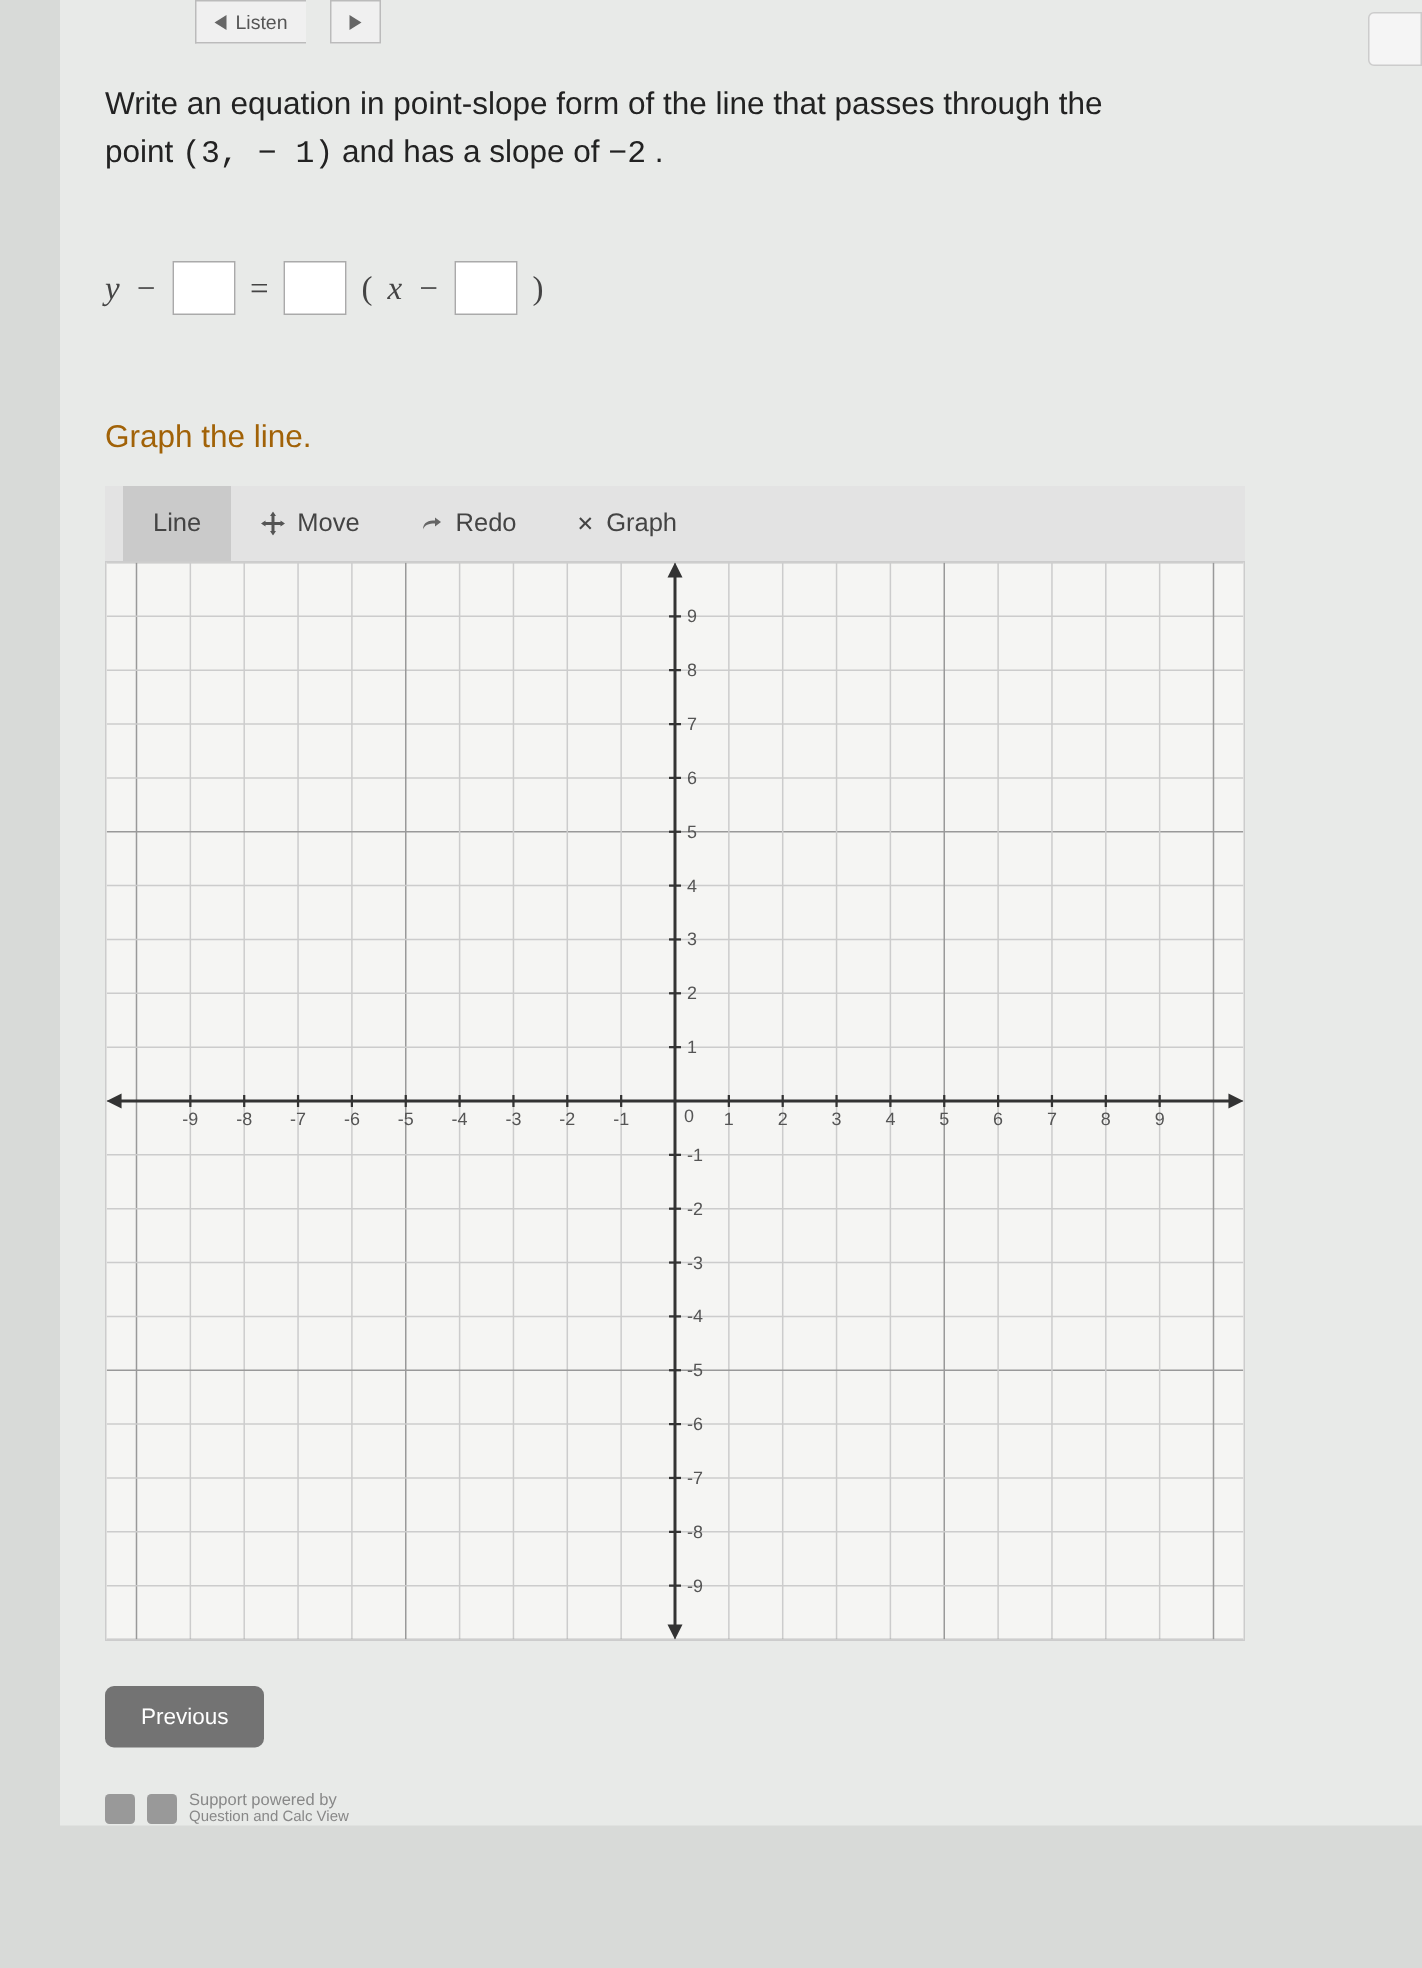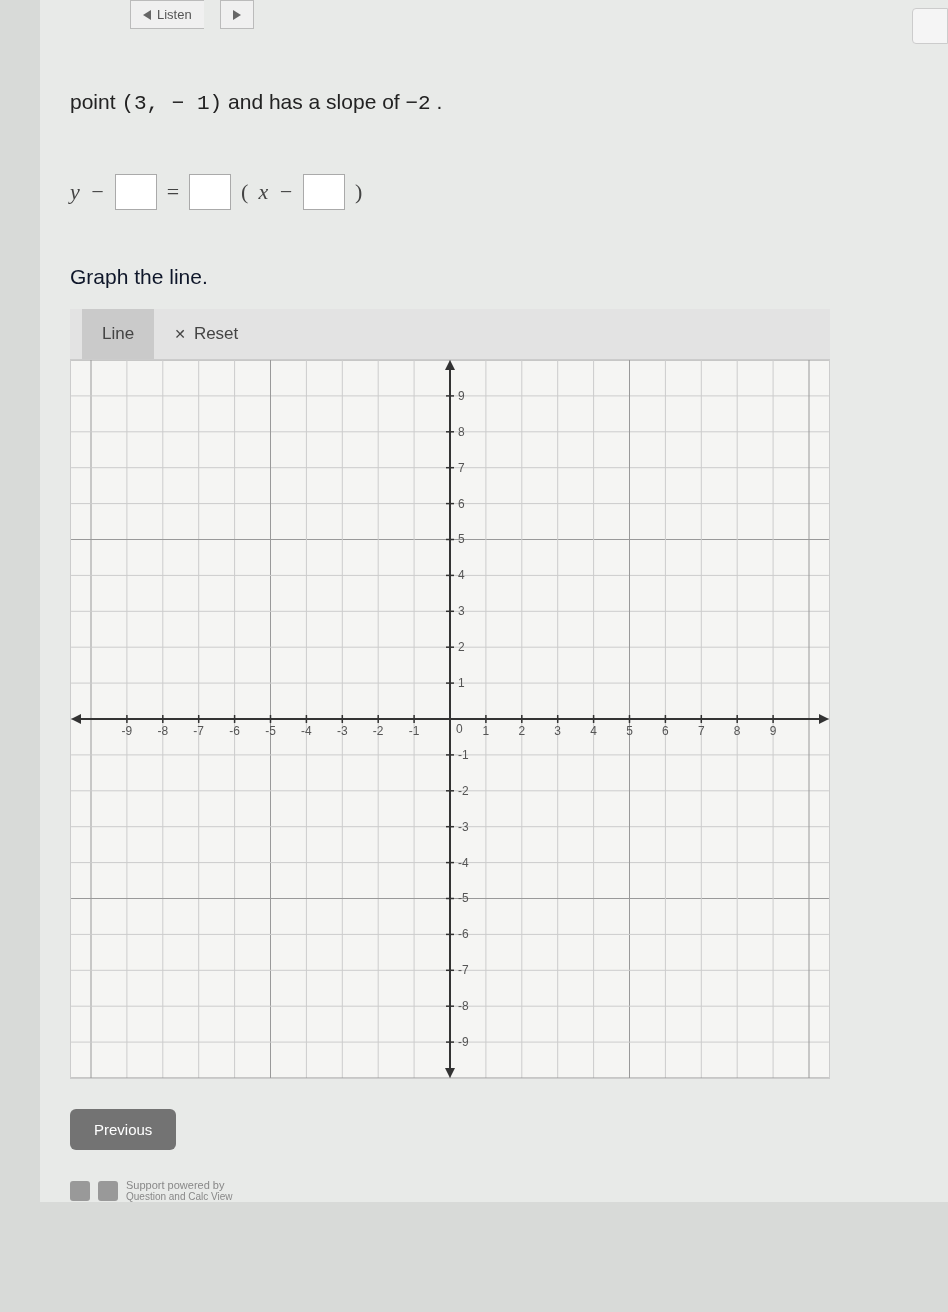--- a/index.html
+++ b/index.html
@@ -69,23 +69,23 @@
       color: #444;
     }
     .input-box {
       width: 42px;
       height: 36px;
       border: 1px solid #aaa;
       background: #fff;
       display: inline-block;
     }
     .graph-label {
-      margin-top: 55px;
+      margin-top: 70px;
       font-size: 21px;
-      color: #0f172a;
+      color: #a16207;
     }
     .graph-toolbar {
       margin-top: 20px;
       display: flex;
       align-items: flex-start;
       background: #e3e3e3;
       height: 50px;
       width: 760px;
       padding-left: 12px;
     }
@@ -187,21 +187,21 @@
       <span>Listen</span>
     </button>
     <button class="listen-btn">
       <span class="play-icon"></span>
     </button>
   </div>
   
   <div class="top-right-btn"></div>
 
   <div class="question-text">
-    <br>
+    <span>Write an equation in point-slope form of the line that passes through the</span><br>
     <span>point </span><span class="math-expr">(3, − 1)</span><span> and has a slope of </span><span class="math-expr">−2</span><span> .</span>
   </div>
 
   <div class="equation-row">
     <span>y</span>
     <span>−</span>
     <span class="input-box"></span>
     <span style="font-style:normal;">=</span>
     <span class="input-box"></span>
     <span style="font-style:normal;">(</span>
@@ -211,22 +211,34 @@
     <span style="font-style:normal;">)</span>
   </div>
 
   <div class="graph-label">Graph the line.</div>
 
   <div class="graph-toolbar">
     <button class="tool-btn active">
       <span>Line</span>
     </button>
     <button class="tool-btn">
+      <svg width="16" height="16" viewBox="0 0 16 16">
+        <path d="M8 0 L10 3 L9 3 L9 7 L13 7 L13 6 L16 8 L13 10 L13 9 L9 9 L9 13 L10 13 L8 16 L6 13 L7 13 L7 9 L3 9 L3 10 L0 8 L3 6 L3 7 L7 7 L7 3 L6 3 Z" fill="#555"></path>
+      </svg>
+      <span>Move</span>
+    </button>
+    <button class="tool-btn">
+      <svg width="16" height="12" viewBox="0 0 16 12">
+        <path d="M10 2 L14 5 L10 8 L10 6 C6 6 3 7 2 10 C2 5 6 4 10 4 Z" fill="#666"></path>
+      </svg>
+      <span>Redo</span>
+    </button>
+    <button class="tool-btn">
       <span style="font-size:14px;">✕</span>
-      <span>Reset</span>
+      <span>Graph</span>
     </button>
   </div>
 
   <div class="graph-container">
     <svg class="graph-svg" viewBox="0 0 760 720">
 
       <g id="grid">
           <line x1="20" y1="0" x2="20" y2="720" class="grid-line-major"></line>
           <line x1="0" y1="0" x2="760" y2="0" class="grid-line-major"></line>
           <line x1="56" y1="0" x2="56" y2="720" class="grid-line"></line>

